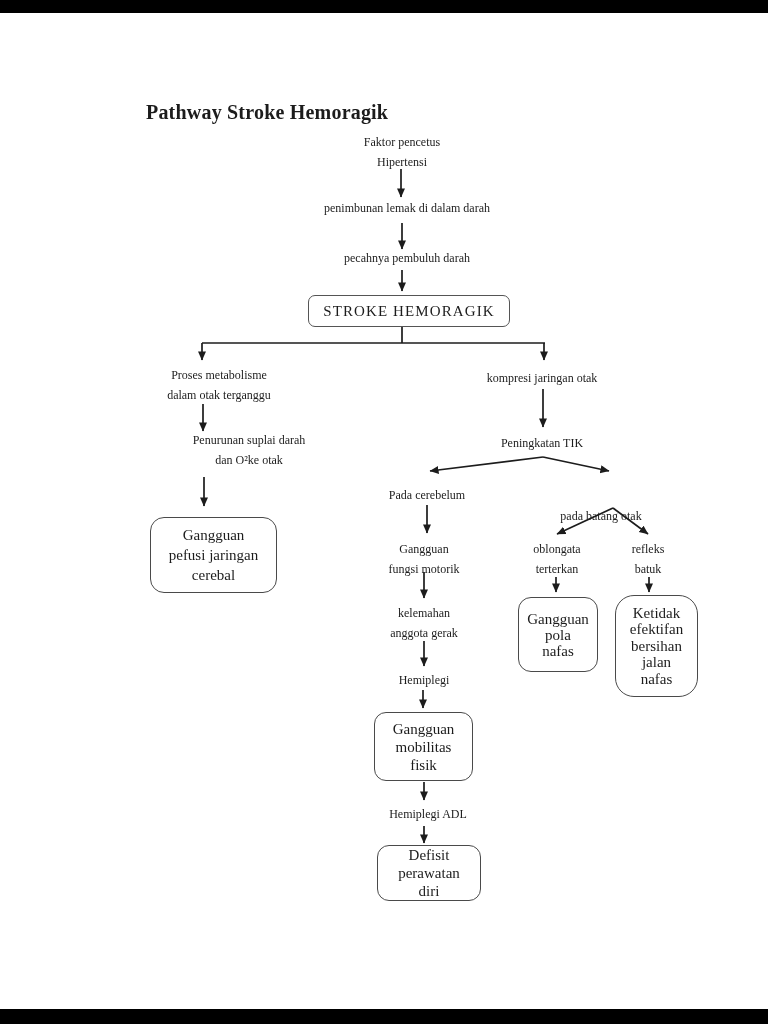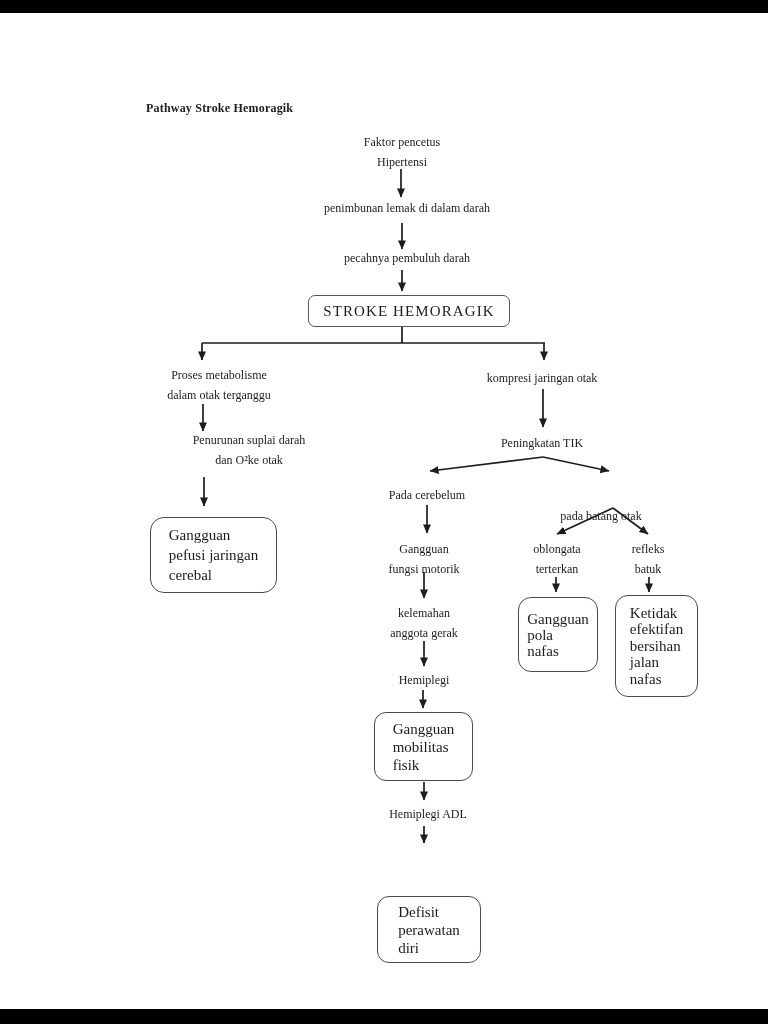--- a/index.html
+++ b/index.html
@@ -6,32 +6,32 @@
   body{
     width:768px;height:1024px;position:relative;overflow:hidden;
     background:#ffffff;color:#1c1c1c;
     font-family:"Liberation Serif", serif;
   }
   .letterbox{position:absolute;left:0;width:768px;background:#000;}
   .letterbox.top{top:0;height:13px;}
   .letterbox.bottom{bottom:0;height:15px;}
   .page-title{
     position:absolute;left:146px;top:101px;
-    font-weight:bold;font-size:12px;letter-spacing:.2px;
+    font-weight:bold;font-size:20px;letter-spacing:.2px;
   }
   .node{
     position:absolute;transform:translateX(-50%);
     text-align:center;white-space:pre-line;
     font-size:12px;line-height:20px;
   }
   .rbox{
     position:absolute;box-sizing:border-box;background:#fff;
     border:1.3px solid #4a4a4a;border-radius:14px;
     display:flex;align-items:center;justify-content:center;
-    text-align:left;white-space:pre-line;
+    text-align:center;white-space:pre-line;
     font-size:15px;line-height:18px;
   }
   .sbox{
     border-radius:7px;border-color:#555;
     font-size:15px;letter-spacing:1.1px;line-height:16px;
   }
   svg.connectors{position:absolute;left:0;top:0;pointer-events:none;}
 </style>
 </head>
 <body>
@@ -96,23 +96,23 @@
 <div class="node" style="left:424px;top:670px;">Hemiplegi</div>
 <div class="node" style="left:428px;top:804px;">Hemiplegi ADL</div>
 
 <div class="rbox sbox" style="left:308px;top:295px;width:202px;height:32px;">STROKE HEMORAGIK</div>
 <div class="rbox" style="left:150px;top:517px;width:127px;height:76px;line-height:20px;">Gangguan
 pefusi jaringan
 cerebal</div>
 <div class="rbox" style="left:518px;top:597px;width:80px;height:75px;border-radius:13px;line-height:16px;">Gangguan
 pola
 nafas</div>
-<div class="rbox" style="left:615px;top:595px;width:83px;height:102px;border-radius:13px;line-height:16.5px;">Ketidak
+<div class="rbox" style="left:615px;top:595px;width:83px;height:102px;border-radius:19px;line-height:16.5px;">Ketidak
 efektifan
 bersihan
 jalan
 nafas</div>
 <div class="rbox" style="left:374px;top:712px;width:99px;height:69px;border-radius:12px;">Gangguan
 mobilitas
 fisik</div>
-<div class="rbox" style="left:377px;top:896px;width:104px;height:67px;border-radius:12px;">Defisit
+<div class="rbox" style="left:377px;top:845px;width:104px;height:56px;border-radius:12px;">Defisit
 perawatan
 diri</div>
 
 </body></html>

